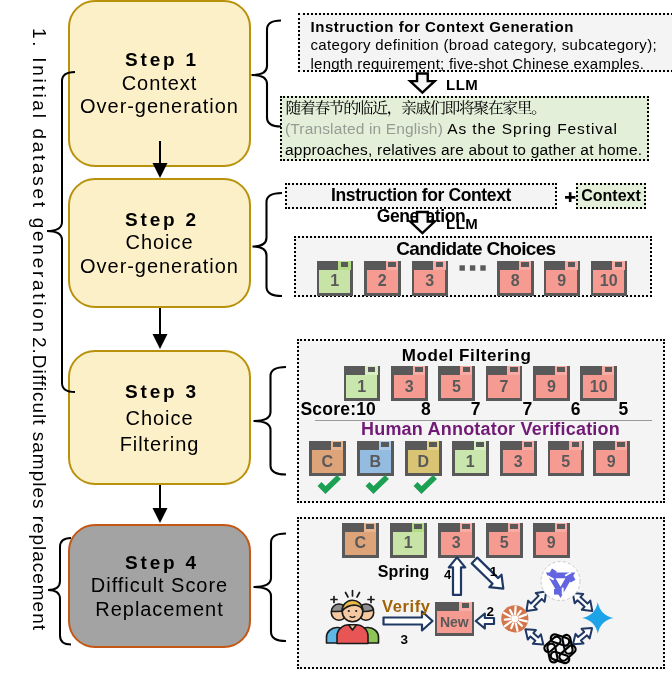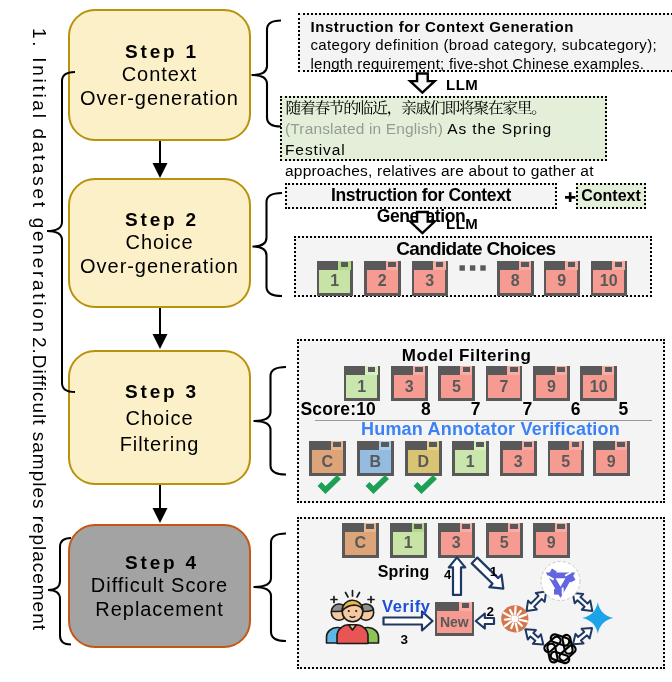--- a/index.html
+++ b/index.html
@@ -12,21 +12,21 @@
 .gp { background:#E4EFDA; }
 .card { position:absolute; z-index:3; }
 .card .cb { position:absolute; left:2.6px; right:2.6px; top:9.4px; bottom:3px; display:flex; align-items:center; justify-content:center;
   font-weight:bold; color:#595959; }
 .card .cn { position:absolute; right:2.5px; top:0; width:12.5px; height:9.4px; }
 .card .ct { position:absolute; right:4.7px; top:1.3px; width:7.5px; height:5.2px; }
 .lab { position:absolute; z-index:6; white-space:nowrap; }
 </style></head><body>
 <div id="cv">
 
-<div class="step" style="top:9px;height:132px">
+<div class="step" style="top:0;height:167px">
       <b>Step 1</b>
       <div>Context</div>
       <div>Over-generation</div>
     </div>
 <div class="step" style="top:178px;height:130px">
       <b>Step 2</b>
       <div>Choice</div>
       <div>Over-generation</div>
     </div>
 <div class="step" style="top:350px;height:135px;line-height:26px">
@@ -36,21 +36,21 @@
     </div>
 <div class="step" style="top:524px;height:124px;border-color:#C25716;background:#a3a3a3">
       <b>Step 4</b>
       <div>Difficult Score</div>
       <div>Replacement</div>
     </div>
 
 <div class="panel" style="left:298px;top:13px;width:387px;height:59px;padding:2.5px 0 0 10.5px;font-size:15px;line-height:18.6px">
 <b style="letter-spacing:0.54px">Instruction for Context Generation</b><br><span style="letter-spacing:0.35px">category definition (broad category, subcategory);</span><br><span style="letter-spacing:0.25px">length requirement; five-shot Chinese examples.</span></div>
 
-<div class="panel gp" style="left:280px;top:96px;width:327px;height:65px;padding:2px 0 0 3px;font-size:15.5px;line-height:20.8px">
+<div class="panel gp" style="left:280px;top:96px;width:369px;height:65px;padding:2px 0 0 3px;font-size:15.5px;line-height:20.8px">
 <svg width="280" height="19" viewBox="0 0 280 19" style="display:block;overflow:visible">
         <path transform="translate(0.5,13.5)" d="M5.8 -12.4 5.6 -12.3C6.1 -11.4 6.7 -10.1 6.7 -9.1C7.6 -8.1 8.6 -10.3 5.8 -12.4ZM6.5 -1.5C5.9 -1.1 5 -0.4 4.3 0L5.2 1.1C5.3 1 5.3 0.9 5.3 0.8C5.7 0.2 6.5 -0.7 6.9 -1.1C7 -1.3 7.2 -1.3 7.3 -1.1C8.4 0.3 9.4 0.9 11.5 0.9C12.6 0.9 13.6 0.9 14.6 0.9C14.6 0.4 14.8 0.1 15.2 0.1V-0.1C14 -0.1 12.9 -0.1 11.7 -0.1C9.8 -0.1 8.6 -0.4 7.6 -1.5C7.5 -1.6 7.5 -1.6 7.4 -1.6V-6.3C7.9 -6.4 8.1 -6.5 8.2 -6.6L6.9 -7.7L6.3 -6.9H5L5.1 -6.5H6.5ZM13.9 -12 13.2 -11.1H10.8C11 -11.6 11.2 -12 11.3 -12.5C11.6 -12.5 11.8 -12.7 11.9 -12.9L10.3 -13.2C10.2 -12.5 10 -11.8 9.8 -11.1H7.6L7.7 -10.6H9.6C9.1 -9.3 8.5 -8 7.7 -7.2L7.9 -7C8.5 -7.4 8.9 -7.9 9.3 -8.4V-0.9H9.5C9.9 -0.9 10.3 -1.2 10.3 -1.3V-4.3H13.1V-2.5C13.1 -2.3 13 -2.2 12.8 -2.2C12.6 -2.2 11.6 -2.3 11.6 -2.3V-2.1C12.1 -2 12.3 -1.9 12.5 -1.7C12.6 -1.6 12.7 -1.3 12.7 -1C13.9 -1.1 14 -1.6 14 -2.4V-8.3C14.3 -8.4 14.6 -8.5 14.7 -8.6L13.4 -9.6L12.9 -9H10.4L9.9 -9.2C10.2 -9.7 10.4 -10.2 10.6 -10.6H14.8C15.1 -10.6 15.2 -10.7 15.2 -10.9C14.8 -11.4 13.9 -12 13.9 -12ZM13.1 -4.7H10.3V-6.4H13.1ZM13.1 -6.9H10.3V-8.5H13.1ZM1.3 -12.9V1.2H1.5C1.9 1.2 2.3 1 2.3 0.9V-11.8H4C3.7 -10.6 3.2 -8.8 2.8 -7.8C3.8 -6.6 4.1 -5.4 4.1 -4.3C4.1 -3.7 4 -3.4 3.7 -3.2C3.6 -3.2 3.5 -3.1 3.4 -3.1C3.2 -3.1 2.6 -3.1 2.3 -3.1V-2.9C2.7 -2.9 2.9 -2.8 3.1 -2.7C3.2 -2.5 3.2 -2.2 3.2 -1.9C4.7 -2 5.2 -2.6 5.2 -4.1C5.1 -5.3 4.6 -6.6 3.2 -7.9C3.8 -8.8 4.7 -10.6 5.2 -11.5C5.5 -11.5 5.7 -11.6 5.9 -11.7L4.7 -12.9L4 -12.3H2.4Z M18.8 -13.2 18.6 -13.1C19.2 -12.6 19.8 -11.8 20 -11.2C21 -10.5 21.8 -12.6 18.8 -13.2ZM28.1 -8.3 27.3 -7.4H21.1C21.4 -7.8 21.7 -8.3 21.9 -8.8H27.9C28.2 -8.8 28.3 -8.8 28.4 -9C27.9 -9.5 27.1 -10.1 27.1 -10.1L26.4 -9.2H22.1C22.3 -9.7 22.5 -10.1 22.7 -10.6H28.6C28.8 -10.6 29 -10.6 29 -10.8C28.5 -11.3 27.7 -11.9 27.7 -11.9L26.9 -11H24.2C24.8 -11.5 25.4 -12.1 25.8 -12.5C26.2 -12.5 26.4 -12.7 26.4 -12.8L24.8 -13.3C24.6 -12.6 24.1 -11.7 23.8 -11H16L16.1 -10.6H21.4C21.2 -10.1 21 -9.7 20.8 -9.2H16.5L16.6 -8.8H20.6C20.4 -8.3 20.2 -7.8 19.9 -7.4H15.3L15.4 -6.9H19.6C18.4 -5.1 16.9 -3.5 15.1 -2.3L15.3 -2C16.7 -2.8 18 -3.8 19.1 -4.9V1.3H19.3C19.7 1.3 20.1 1.1 20.1 1V0.2H26.1V1.2H26.3C26.6 1.2 27.1 1 27.1 0.9V-4.9C27.4 -4.9 27.7 -5 27.8 -5.2L26.5 -6.1L26 -5.5H20.2L19.8 -5.7C20.2 -6.1 20.5 -6.5 20.8 -6.9H29C29.3 -6.9 29.4 -7 29.5 -7.2C28.9 -7.7 28.1 -8.3 28.1 -8.3ZM26.1 -5V-3.8H20.1V-5ZM26.1 -0.2H20.1V-1.6H26.1ZM26.1 -2H20.1V-3.3H26.1Z M34.2 -0.2V-2.2H39.5V-0.2ZM41.2 -10.2 40.5 -9.3H36C36.2 -9.9 36.4 -10.4 36.5 -10.9H43C43.2 -10.9 43.4 -11 43.4 -11.2C42.9 -11.7 42 -12.3 42 -12.3L41.3 -11.4H36.7L36.9 -12.6C37.3 -12.6 37.5 -12.7 37.5 -13L35.8 -13.3C35.7 -12.7 35.6 -12 35.4 -11.4H30.4L30.6 -10.9H35.3C35.2 -10.4 35 -9.9 34.8 -9.3H31.2L31.3 -8.9H34.7C34.4 -8.3 34.2 -7.7 33.9 -7.2H29.6L29.8 -6.7H33.6C32.6 -5.1 31.3 -3.7 29.5 -2.6L29.6 -2.5C31 -3.1 32.2 -3.9 33.2 -4.9V1.2H33.3C33.8 1.2 34.2 0.9 34.2 0.8V0.3H39.5V1.2H39.6C40 1.2 40.5 0.9 40.5 0.8V-4.5L40.7 -4.5C41.5 -3.8 42.3 -3.3 43.3 -2.9C43.4 -3.3 43.8 -3.6 44.2 -3.7L44.3 -3.9C42.5 -4.3 40.5 -5.3 39.5 -6.7H43.6C43.9 -6.7 44 -6.8 44.1 -7C43.5 -7.5 42.6 -8.2 42.6 -8.2L41.9 -7.2H35C35.3 -7.7 35.6 -8.3 35.8 -8.9H42.1C42.3 -8.9 42.5 -9 42.6 -9.1C42 -9.6 41.2 -10.2 41.2 -10.2ZM34.2 -4.6H39.5V-2.6H34.2ZM34.4 -5 33.6 -5.3C34 -5.8 34.4 -6.2 34.7 -6.7H39.1C39.3 -6.3 39.5 -5.9 39.8 -5.5L39.3 -5Z M48.2 -11.2H44L44.1 -10.7H48.2V-8.6H48.4C48.8 -8.6 49.2 -8.7 49.2 -8.9V-10.7H53.1V-8.6H53.3C53.8 -8.6 54.2 -8.8 54.2 -9V-10.7H58.1C58.3 -10.7 58.5 -10.8 58.5 -11C58 -11.5 57.1 -12.2 57.1 -12.2L56.4 -11.2H54.2V-12.8C54.6 -12.8 54.7 -13 54.7 -13.2L53.1 -13.4V-11.2H49.2V-12.8C49.6 -12.8 49.8 -13 49.8 -13.2L48.2 -13.4ZM50.9 0.9V-7.4H55.4C55.3 -4.6 55.3 -2.9 54.9 -2.5C54.9 -2.4 54.7 -2.4 54.5 -2.4C54.2 -2.4 53.1 -2.5 52.5 -2.5V-2.3C53.1 -2.2 53.7 -2 53.9 -1.9C54.1 -1.7 54.2 -1.4 54.2 -1.1C54.8 -1.1 55.3 -1.3 55.7 -1.6C56.2 -2.2 56.4 -4 56.4 -7.3C56.8 -7.3 57 -7.4 57.1 -7.5L55.8 -8.5L55.2 -7.9H45L45.1 -7.4H49.8V1.2H50C50.6 1.2 50.9 1 50.9 0.9Z M66.4 -7.2 66.2 -7.1C67 -6.2 68 -4.9 68.1 -3.8C69.3 -2.9 70.2 -5.5 66.4 -7.2ZM63.1 -12.8 61.4 -13.2C61.3 -12.4 61 -11.2 60.8 -10.4H60.3L59.2 -10.9V0.7H59.4C59.8 0.7 60.2 0.5 60.2 0.4V-0.9H63.5V0.3H63.6C64 0.3 64.5 0 64.5 -0.1V-9.8C64.8 -9.8 65.1 -10 65.2 -10.1L63.9 -11.1L63.3 -10.4H61.3C61.7 -11.1 62.2 -11.9 62.5 -12.5C62.8 -12.5 63 -12.6 63.1 -12.8ZM63.5 -10V-6H60.2V-10ZM60.2 -5.6H63.5V-1.4H60.2ZM69 -12.8 67.3 -13.2C66.8 -10.8 65.8 -8.4 64.8 -6.8L65 -6.7C65.9 -7.5 66.7 -8.7 67.3 -10H71.2C71.1 -4.6 70.8 -1 70.3 -0.4C70.1 -0.2 70 -0.2 69.6 -0.2C69.3 -0.2 68.1 -0.3 67.4 -0.4L67.4 -0.1C68 0 68.7 0.2 69 0.4C69.2 0.6 69.3 0.9 69.3 1.2C70 1.2 70.7 1 71.1 0.4C71.8 -0.5 72.1 -4 72.2 -9.8C72.6 -9.9 72.8 -10 72.9 -10.1L71.7 -11.2L71 -10.4H67.5C67.8 -11.1 68.1 -11.8 68.4 -12.4C68.7 -12.4 68.9 -12.6 69 -12.8Z M77.9 -13 76.4 -13.2V1.2H76.5C76.9 1.2 77.4 0.9 77.4 0.7V-12.6C77.7 -12.6 77.9 -12.8 77.9 -13ZM75.1 -11 73.5 -11.2V-1.1H73.7C74.1 -1.1 74.5 -1.4 74.5 -1.5V-10.6C74.9 -10.6 75 -10.8 75.1 -11ZM81.8 -9.9 81.6 -9.7C82.3 -9.1 83.2 -8 83.3 -7.2C84.4 -6.4 85.3 -8.8 81.8 -9.9ZM82.3 -5.6V-0.6H80V-5.6ZM83.3 -5.6H85.5V-0.6H83.3ZM80 0.8V-0.1H85.5V1H85.7C86 1 86.5 0.8 86.5 0.7V-5.5C86.8 -5.5 87 -5.6 87.1 -5.7L85.9 -6.6L85.4 -6.1H80.1L79 -6.5V1.2H79.2C79.6 1.2 80 0.9 80 0.8ZM86.2 -11.9 85.5 -10.9H81C81.3 -11.4 81.5 -11.9 81.7 -12.5C82.1 -12.5 82.3 -12.6 82.3 -12.8L80.8 -13.3C80.1 -10.8 78.9 -8.4 77.9 -6.8L78.1 -6.7C79.1 -7.6 80 -8.9 80.8 -10.4H87.1C87.4 -10.4 87.5 -10.5 87.6 -10.7C87.1 -11.2 86.2 -11.9 86.2 -11.9Z M88.3 -13 88.1 -12.9C88.8 -12 89.8 -10.6 90 -9.6C91.2 -8.8 91.9 -11.2 88.3 -13ZM100.5 -9.2 99.7 -8.2H94.5V-8.3V-11.3C96.4 -11.5 98.6 -11.8 100 -12.1C100.3 -12 100.6 -12 100.8 -12.1L99.6 -13.2C98.4 -12.7 96.4 -12.1 94.5 -11.7L93.5 -12V-8.3C93.5 -6 93.3 -3.4 91.7 -1.4L91.8 -1.2C91.5 -1.5 91.1 -1.7 90.8 -2.1C90.8 -2.1 90.7 -2.2 90.7 -2.2V-7.3C91.1 -7.3 91.3 -7.4 91.4 -7.6L90.1 -8.7L89.5 -7.9H87.5L87.6 -7.4H89.7V-2C89 -1.5 88 -0.6 87.3 -0.1L88.2 1.1C88.4 1 88.4 0.9 88.3 0.7C88.8 -0 89.7 -1.2 90.1 -1.6C90.2 -1.8 90.4 -1.9 90.6 -1.6C92.1 0.2 93.6 0.8 96.6 0.8C98.3 0.8 99.7 0.8 101.2 0.8C101.3 0.3 101.5 0 102 -0.1V-0.3C100.1 -0.2 98.7 -0.2 96.9 -0.2C94.7 -0.2 93.1 -0.4 91.9 -1.2C94.1 -3 94.4 -5.6 94.5 -7.8H97.7V-0.8H97.9C98.4 -0.8 98.7 -1 98.7 -1.1V-7.8H101.5C101.7 -7.8 101.9 -7.8 101.9 -8C101.4 -8.5 100.5 -9.2 100.5 -9.2Z M104 0.4C103.3 0.2 102.6 -0.1 102.6 -0.9C102.6 -1.4 103 -1.9 103.6 -1.9C104.3 -1.9 104.8 -1.2 104.8 -0.4C104.8 0.8 104.2 2.3 102.6 3.1L102.4 2.7C103.6 2 103.9 1.1 104 0.4Z M121.6 -3 120.1 -3.6C119.4 -2.3 118 -0.6 116.5 0.4L116.7 0.6C118.5 -0.2 120.1 -1.6 121 -2.8C121.4 -2.7 121.5 -2.8 121.6 -3ZM125.6 -3.4 125.5 -3.3C126.7 -2.4 128.4 -0.9 129.1 0.2C130.3 0.9 130.8 -1.7 125.6 -3.4ZM122.3 -13.4 122.1 -13.2C122.6 -12.8 123.1 -11.9 123.2 -11.2C124.3 -10.4 125.3 -12.6 122.3 -13.4ZM128.7 -11.9 128 -11H117.1L117.3 -10.6H129.6C129.9 -10.6 130 -10.7 130 -10.8C129.5 -11.3 128.7 -11.9 128.7 -11.9ZM120 -10.2 119.8 -10C120.4 -9.5 121 -8.5 121.2 -7.8C122.2 -7 123.1 -9.1 120 -10.2ZM128.7 -5.6 127.9 -4.7H124V-6.1C124.3 -6.1 124.4 -6.2 124.5 -6.4L123 -6.6V-4.7H116.9L117.1 -4.2H123V-0.3C123 -0.1 122.9 -0 122.6 -0C122.2 -0 120.5 -0.2 120.5 -0.2V0.1C121.3 0.2 121.7 0.3 121.9 0.5C122.2 0.7 122.3 0.9 122.3 1.3C123.8 1.1 124 0.6 124 -0.3V-4.2H129.7C129.9 -4.2 130.1 -4.3 130.1 -4.4C129.6 -4.9 128.7 -5.6 128.7 -5.6ZM129.5 -8.3 128.7 -7.4H125C125.8 -8 126.5 -8.8 127 -9.4C127.4 -9.4 127.6 -9.5 127.6 -9.7L126 -10.2C125.7 -9.4 125.1 -8.2 124.6 -7.4H116.3L116.4 -6.9H130.4C130.6 -6.9 130.8 -7 130.8 -7.2C130.3 -7.6 129.5 -8.3 129.5 -8.3Z M135.7 -5V-0.6C135.7 -0.4 135.7 -0.3 135.5 -0.3C135.2 -0.3 134.3 -0.4 134.3 -0.4V-0.1C134.8 -0.1 135 0 135.2 0.2C135.3 0.3 135.4 0.6 135.4 0.9C136.5 0.7 136.7 0.3 136.7 -0.5V-4.5C137 -4.6 137.1 -4.7 137.2 -4.9ZM134.1 -3.9C133.8 -2.5 133.2 -1.2 132.6 -0.3L132.8 -0.1C133.7 -0.8 134.4 -1.9 134.9 -3.2C135.2 -3.2 135.4 -3.3 135.5 -3.5ZM137.5 -3.8 137.3 -3.7C137.7 -3.1 138.2 -2 138.3 -1.2C139.2 -0.4 140.1 -2.3 137.5 -3.8ZM141 -12.7 140.8 -12.6C141.4 -12.2 142.1 -11.5 142.3 -11C143.2 -10.4 143.8 -12.2 141 -12.7ZM132.1 -10.4V-7.4C132.1 -4.7 132 -1.6 130.7 1L130.9 1.2C133 -1.3 133.1 -4.9 133.1 -7.4V-10H139.3C139.5 -7.1 139.9 -4.6 140.9 -2.5C140 -1.2 138.9 -0 137.5 0.9L137.7 1.1C139.2 0.3 140.3 -0.7 141.2 -1.8C141.8 -0.9 142.4 -0.1 143.2 0.5C143.9 1.1 144.8 1.5 145.2 1C145.3 0.9 145.3 0.6 144.8 0.1L145.1 -2.3L144.9 -2.4C144.7 -1.7 144.4 -0.9 144.2 -0.6C144.1 -0.3 144 -0.3 143.7 -0.5C143 -1 142.4 -1.8 141.9 -2.7C142.9 -4.2 143.5 -5.9 143.9 -7.5C144.3 -7.5 144.4 -7.6 144.5 -7.8L142.9 -8.2C142.7 -6.7 142.2 -5.1 141.5 -3.6C140.7 -5.4 140.4 -7.6 140.3 -10H144.6C144.9 -10 145 -10 145.1 -10.2C144.6 -10.7 143.8 -11.3 143.8 -11.3L143.1 -10.4H140.3C140.3 -11.2 140.3 -11.9 140.3 -12.6C140.7 -12.6 140.8 -12.8 140.8 -13L139.2 -13.2C139.2 -12.2 139.2 -11.3 139.3 -10.4H133.3L132.1 -11ZM133.3 -5.7 133.4 -5.2H139.3C139.5 -5.2 139.7 -5.3 139.7 -5.5C139.3 -5.9 138.7 -6.4 138.7 -6.4L138.2 -5.7H136.6V-7.4H138.7C138.9 -7.4 139.1 -7.5 139.1 -7.6C138.7 -8 138.2 -8.5 138.2 -8.5L137.7 -7.9H136.6V-9C136.9 -9.1 137.1 -9.2 137.1 -9.4L135.7 -9.6V-5.7Z M151.1 -13 150.9 -12.8C151.5 -12.2 152.2 -11 152.4 -10.2C153.4 -9.4 154.2 -11.5 151.1 -13ZM152 -10.3 150.4 -10.5V1.2H150.6C151 1.2 151.4 1 151.4 0.9V-9.9C151.8 -10 151.9 -10.1 152 -10.3ZM148.7 -8.8 148 -9C148.5 -10.1 149 -11.2 149.4 -12.4C149.8 -12.4 149.9 -12.5 150 -12.7L148.3 -13.2C147.6 -10.2 146.3 -7.2 145.1 -5.2L145.3 -5C146 -5.7 146.6 -6.6 147.1 -7.5V1.2H147.3C147.8 1.2 148.2 0.9 148.2 0.8V-8.5C148.5 -8.5 148.6 -8.6 148.7 -8.8ZM157.8 -11.6H153.7L153.9 -11.1H157.9V-0.4C157.9 -0.2 157.9 -0.1 157.5 -0.1C157.2 -0.1 155.3 -0.2 155.3 -0.2V0C156.1 0.2 156.6 0.3 156.8 0.5C157.1 0.6 157.2 0.9 157.2 1.2C158.8 1.1 158.9 0.5 158.9 -0.3V-10.9C159.3 -11 159.5 -11.1 159.6 -11.2L158.3 -12.2Z M169.2 0.9V-11.6H172.4V-3.2C172.4 -3 172.3 -2.9 172 -2.9C171.7 -2.9 170.1 -3 170.1 -3V-2.7C170.8 -2.7 171.2 -2.5 171.4 -2.3C171.6 -2.2 171.7 -1.9 171.7 -1.6C173.2 -1.7 173.4 -2.2 173.4 -3.1V-11.5C173.7 -11.5 173.9 -11.6 174 -11.8L172.7 -12.7L172.2 -12.1H169.3L168.2 -12.6V1.3H168.4C168.8 1.3 169.2 1 169.2 0.9ZM164 -4.9 163.8 -4.7C164.3 -4.1 164.8 -3.4 165.3 -2.5C164 -2 162.8 -1.5 161.8 -1.1V-6H165.6V-5H165.7C166.1 -5 166.5 -5.2 166.6 -5.3V-11.5C166.9 -11.5 167.1 -11.6 167.2 -11.8L166 -12.8L165.4 -12.1H162L160.8 -12.7V-1.4C160.8 -1 160.8 -0.9 160.4 -0.7L161.1 0.6C161.2 0.5 161.4 0.3 161.5 0.1C163 -0.8 164.5 -1.6 165.4 -2.2C165.8 -1.5 166 -0.8 166 -0.2C167.2 0.9 168.1 -2.1 164 -4.9ZM161.8 -11.2V-11.6H165.6V-9.3H161.8ZM161.8 -6.4V-8.8H165.6V-6.4Z M174.5 -10.7 174.3 -10.6C175 -9.8 175.7 -8.6 175.8 -7.6C176.8 -6.7 177.8 -9.1 174.5 -10.7ZM180.7 -4.1 180.5 -4C181.2 -3.3 182.1 -2.2 182.2 -1.4C183.3 -0.6 184.1 -2.9 180.7 -4.1ZM174 -3.3 175 -2.1C175.1 -2.2 175.2 -2.4 175.2 -2.6C176 -3.5 176.7 -4.5 177.3 -5.3V1.2H177.5C177.9 1.2 178.3 0.9 178.3 0.8V-12.6C178.7 -12.6 178.8 -12.8 178.9 -13L177.3 -13.2V-5.9C176.1 -4.8 174.9 -3.8 174 -3.3ZM183.9 -12.8 182.2 -13.3C181.6 -11.6 180.2 -9.6 178.8 -8.5L178.9 -8.3C179.6 -8.7 180.3 -9.2 181 -9.8C181.5 -9.4 182 -8.7 182.1 -8.2C183.1 -7.6 183.7 -9.4 181.3 -10.1C181.6 -10.4 181.9 -10.7 182.1 -11H186.2C184.6 -8.4 182.1 -6.7 178.7 -5.4L178.8 -5.2C183 -6.3 185.7 -8.2 187.5 -10.9C187.9 -10.9 188.1 -10.9 188.3 -11.1L187.1 -12.1L186.4 -11.5H182.5C182.8 -11.9 183.1 -12.3 183.3 -12.6C183.7 -12.6 183.8 -12.7 183.9 -12.8ZM187.4 -5.9 186.7 -5H186.1V-6.8C186.5 -6.9 186.6 -7 186.7 -7.2L185.1 -7.4V-5H179L179.1 -4.5H185.1V-0.4C185.1 -0.1 185 0 184.6 0C184.3 0 182.2 -0.2 182.2 -0.2V0.1C183.1 0.2 183.6 0.3 183.8 0.5C184.1 0.7 184.2 0.9 184.3 1.2C185.9 1.1 186.1 0.6 186.1 -0.3V-4.5H188.2C188.4 -4.5 188.6 -4.6 188.6 -4.8C188.2 -5.2 187.4 -5.9 187.4 -5.9Z M194.9 -1.8 193.6 -2.6C192.6 -1.5 190.5 -0 188.6 0.8L188.8 1C190.9 0.4 193.1 -0.7 194.3 -1.7C194.6 -1.6 194.8 -1.7 194.9 -1.8ZM201.8 -3.7 200.5 -4.6C199.9 -4.1 198.8 -3.2 197.9 -2.6C197.2 -3.2 196.7 -4 196.3 -4.9C197.9 -5 199.4 -5.2 200.6 -5.4C201 -5.2 201.3 -5.2 201.4 -5.3L200.3 -6.4C197.7 -5.8 192.9 -5.1 189 -4.9L189 -4.6C190.4 -4.6 191.8 -4.6 193.2 -4.7L195.3 -4.8V1.2H195.4C196 1.2 196.3 1 196.3 0.9V-4C197.4 -1.5 199.3 0.1 202.1 1C202.3 0.6 202.6 0.2 203 0.2L203.1 -0C201.1 -0.4 199.4 -1.2 198.1 -2.3C199.2 -2.7 200.4 -3.2 201.2 -3.6C201.5 -3.5 201.7 -3.6 201.8 -3.7ZM194.4 -3.9 193.2 -4.7C192.2 -3.9 190.3 -2.8 188.7 -2.2L188.8 -2C190.6 -2.4 192.7 -3.1 193.8 -3.8C194.1 -3.7 194.2 -3.7 194.4 -3.9ZM195.8 -13.1 195.1 -12.3H188.8L188.9 -11.8H190.2V-6.9L188.5 -6.7L189.1 -5.5C189.3 -5.6 189.4 -5.7 189.5 -5.9C191.4 -6.3 192.9 -6.6 194.3 -6.9V-5.8H194.4C194.9 -5.8 195.2 -6 195.3 -6V-7.1L196.9 -7.5L196.8 -7.7L195.3 -7.5V-11.8H196.7C196.9 -11.8 197 -11.9 197.1 -12.1C196.6 -12.5 195.8 -13.1 195.8 -13.1ZM191.2 -7V-8.5H194.3V-7.4ZM191.2 -11.8H194.3V-10.5H191.2ZM191.2 -8.9V-10.1H194.3V-8.9ZM196.8 -10.1 196.7 -9.9C197.6 -9.5 198.4 -9 199.1 -8.6C198.2 -7.7 197.2 -6.9 195.9 -6.4L196 -6.1C197.6 -6.6 198.8 -7.3 199.7 -8.1C200.6 -7.4 201.4 -6.8 201.7 -6.3C202.6 -5.8 203.2 -7.2 200.3 -8.8C200.9 -9.4 201.4 -10.2 201.7 -10.9C202.1 -11 202.2 -11 202.3 -11.1L201.2 -12.2L200.5 -11.5H196L196.1 -11H200.5C200.3 -10.4 200 -9.7 199.5 -9.2C198.8 -9.5 197.9 -9.8 196.8 -10.1Z M215.7 -11.2 215 -10.2H209C209.4 -11 209.7 -11.8 209.9 -12.5C210.4 -12.5 210.5 -12.6 210.6 -12.8L208.9 -13.3C208.6 -12.3 208.3 -11.2 207.8 -10.2H203.3L203.5 -9.7H207.6C206.5 -7.5 204.9 -5.2 202.9 -3.7L203 -3.5C204.1 -4.1 205 -4.8 205.8 -5.6V1.2H206C206.4 1.2 206.8 1 206.8 0.9V-6.3C207.1 -6.3 207.2 -6.4 207.3 -6.5L206.8 -6.7C207.6 -7.7 208.2 -8.7 208.8 -9.7H216.7C217 -9.7 217.1 -9.8 217.2 -10C216.6 -10.5 215.7 -11.2 215.7 -11.2ZM215 -6.3 214.3 -5.4H212.5V-8.4C212.9 -8.5 213 -8.6 213 -8.8L211.5 -9V-5.4H208.1L208.3 -4.9H211.5V-0.1H207.3L207.4 0.4H217C217.2 0.4 217.4 0.3 217.4 0.1C216.9 -0.4 216 -1 216 -1L215.3 -0.1H212.5V-4.9H215.9C216.2 -4.9 216.3 -5 216.3 -5.2C215.8 -5.6 215 -6.3 215 -6.3Z M223.5 -13.3 223.4 -13.2C223.9 -12.8 224.5 -12 224.6 -11.4C225.7 -10.7 226.5 -12.9 223.5 -13.3ZM219.4 -11.9 219.1 -11.9C219.2 -10.9 218.6 -10 218 -9.7C217.6 -9.5 217.4 -9.2 217.6 -8.9C217.7 -8.5 218.3 -8.5 218.7 -8.8C219.1 -9.1 219.5 -9.7 219.5 -10.7H230C229.9 -10.2 229.7 -9.6 229.6 -9.1L229.8 -9C230.2 -9.4 230.9 -10.1 231.2 -10.5C231.5 -10.6 231.7 -10.6 231.8 -10.7L230.6 -11.8L229.9 -11.2H219.5C219.5 -11.4 219.4 -11.6 219.4 -11.9ZM228.5 -9.8 227.8 -8.9H219.7L219.8 -8.4H223.5C222.1 -7.2 220.2 -6.1 218.2 -5.3L218.4 -5C220 -5.5 221.7 -6.2 223.1 -7C223.3 -6.8 223.4 -6.5 223.6 -6.3C222.3 -4.9 220 -3.4 218 -2.6L218.1 -2.3C220.3 -3 222.6 -4.1 224.2 -5.3C224.3 -5 224.4 -4.7 224.6 -4.4C223.1 -2.4 220.3 -0.7 217.7 0.3L217.8 0.5C220.4 -0.2 223.1 -1.5 224.9 -3C225.1 -1.7 224.9 -0.6 224.4 -0.1C224.3 0 224.2 0 224 0C223.6 0 222.5 -0 221.8 -0.1L221.9 0.2C222.4 0.3 223 0.4 223.2 0.6C223.4 0.7 223.5 0.9 223.5 1.2C224.4 1.3 225 1.1 225.3 0.7C226.1 -0.2 226.3 -2.5 225.3 -4.6L226.2 -4.9C227.1 -2.5 228.8 -0.8 231 0.2C231.1 -0.3 231.5 -0.6 231.9 -0.6L231.9 -0.8C229.6 -1.5 227.6 -3 226.6 -5.1C227.9 -5.6 229.2 -6.2 230.1 -6.7C230.4 -6.6 230.5 -6.7 230.7 -6.8L229.4 -7.7C228.4 -6.9 226.7 -5.7 225.2 -4.9C224.8 -5.7 224.2 -6.5 223.3 -7.2C224 -7.6 224.5 -8 225 -8.4H229.4C229.6 -8.4 229.8 -8.5 229.8 -8.7C229.3 -9.2 228.5 -9.8 228.5 -9.8Z M233.8 -12.2V-4.6H234C234.4 -4.6 234.9 -4.8 234.9 -4.9V-5.6H238.5V-3.1H233.3L233.4 -2.7H238.5V0.2H231.9L232 0.6H245.9C246.2 0.6 246.3 0.6 246.4 0.4C245.8 -0.1 244.9 -0.8 244.9 -0.8L244 0.2H239.6V-2.7H244.7C244.9 -2.7 245.1 -2.7 245.2 -2.9C244.6 -3.4 243.7 -4.1 243.7 -4.1L242.9 -3.1H239.6V-5.6H243.3V-4.8H243.5C243.9 -4.8 244.4 -5 244.4 -5.1V-11.5C244.7 -11.6 245 -11.7 245.1 -11.8L243.8 -12.8L243.2 -12.2H235L233.8 -12.7ZM243.3 -11.7V-9.1H239.6V-11.7ZM243.3 -8.7V-6.1H239.6V-8.7ZM234.9 -8.7H238.5V-6.1H234.9ZM234.9 -9.1V-11.7H238.5V-9.1Z M248.5 1.3C249.8 1.3 250.8 0.3 250.8 -0.9C250.8 -2.1 249.8 -3.1 248.5 -3.1C247.3 -3.1 246.3 -2.1 246.3 -0.9C246.3 0.3 247.3 1.3 248.5 1.3ZM248.5 0.8C247.6 0.8 246.9 0 246.9 -0.9C246.9 -1.9 247.6 -2.6 248.5 -2.6C249.5 -2.6 250.2 -1.9 250.2 -0.9C250.2 0 249.5 0.8 248.5 0.8Z" fill="#000"></path>
       </svg>
 <span style="color:#949C94;letter-spacing:0.15px">(Translated in English)</span> <span style="letter-spacing:0.9px">As the Spring Festival</span><br><span style="letter-spacing:0.2px">approaches, relatives are about to gather at home.</span></div>
 
 <div class="panel" style="left:285px;top:183px;width:272px;height:26px;text-align:center;font-size:17.5px;font-weight:bold;line-height:21px;letter-spacing:-0.38px">Instruction for Context Generation</div>
 <div class="panel gp" style="left:576px;top:183px;width:70px;height:26px;text-align:center;font-size:16px;font-weight:bold;line-height:22.5px">Context</div>
 
 <div class="panel" style="left:294px;top:236px;width:358px;height:61px"></div>
 <div class="panel" style="left:297px;top:339px;width:368px;height:164px"></div>
@@ -60,25 +60,25 @@
 <div class="lab" style="left:446px;top:76.3px;font-size:15px;font-weight:bold;letter-spacing:0.5px;color:#000;line-height:17.2px;">LLM</div>
 <div class="lab" style="left:446px;top:214.7px;font-size:15px;font-weight:bold;letter-spacing:0.5px;color:#000;line-height:17.2px;">LLM</div>
 <div class="lab" style="left:401.7px;top:345.8px;font-size:17px;font-weight:bold;letter-spacing:0.6px;color:#000;line-height:19.5px;">Model Filtering</div>
 <div class="lab" style="left:396.3px;top:237.7px;font-size:19px;font-weight:bold;letter-spacing:-0.7px;color:#000;line-height:21.8px;">Candidate Choices</div>
 <div class="lab" style="left:300.5px;top:398.9px;font-size:17.5px;font-weight:bold;letter-spacing:0.2px;color:#000;line-height:20.1px;">Score:10</div>
 <div class="lab" style="left:421.0px;top:399.2px;font-size:17.5px;font-weight:bold;letter-spacing:0px;color:#000;line-height:20.1px;">8</div>
 <div class="lab" style="left:470.8px;top:399.2px;font-size:17.5px;font-weight:bold;letter-spacing:0px;color:#000;line-height:20.1px;">7</div>
 <div class="lab" style="left:522.6px;top:399.2px;font-size:17.5px;font-weight:bold;letter-spacing:0px;color:#000;line-height:20.1px;">7</div>
 <div class="lab" style="left:570.8000000000001px;top:399.2px;font-size:17.5px;font-weight:bold;letter-spacing:0px;color:#000;line-height:20.1px;">6</div>
 <div class="lab" style="left:618.6px;top:399.2px;font-size:17.5px;font-weight:bold;letter-spacing:0px;color:#000;line-height:20.1px;">5</div>
-<div class="lab" style="left:361px;top:419.4px;font-size:18px;font-weight:bold;letter-spacing:0.2px;color:#3b82f6;line-height:20.7px;">Human Annotator Verification</div>
+<div class="lab" style="left:361px;top:419.4px;font-size:18px;font-weight:bold;letter-spacing:0.2px;color:#701a75;line-height:20.7px;">Human Annotator Verification</div>
 <div class="lab" style="left:377.8px;top:562.9px;font-size:16px;font-weight:bold;letter-spacing:0.15px;color:#000;line-height:18.4px;">Spring</div>
 <div class="lab" style="left:444px;top:568.3px;font-size:13px;font-weight:bold;letter-spacing:0px;color:#000;line-height:14.9px;">4</div>
 <div class="lab" style="left:489.8px;top:563.8px;font-size:13.5px;font-weight:bold;letter-spacing:0px;color:#000;line-height:15.5px;">1</div>
-<div class="lab" style="left:382px;top:597.3px;font-size:16.5px;font-weight:bold;letter-spacing:0.6px;color:#1d4ed8;line-height:19.0px;">Verify</div>
+<div class="lab" style="left:382px;top:597.3px;font-size:16.5px;font-weight:bold;letter-spacing:0.6px;color:#a16207;line-height:19.0px;">Verify</div>
 <div class="lab" style="left:400.5px;top:631.8px;font-size:13.5px;font-weight:bold;letter-spacing:0px;color:#000;line-height:15.5px;">3</div>
 <div class="lab" style="left:486.5px;top:603.6px;font-size:13.5px;font-weight:bold;letter-spacing:0px;color:#000;line-height:15.5px;">2</div>
 
 <div class="card" style="left:316.5px;top:260.5px;width:36.5px;height:35px;background:#595959">
       <div class="cb" style="background:#C7E3A5;font-size:16px">1</div>
       <div class="cn" style="background:#B2DA87"></div>
       <div class="ct" style="background:#595959"></div>
     </div>
 <div class="card" style="left:364px;top:260.5px;width:36.5px;height:35px;background:#595959">
       <div class="cb" style="background:#F59B91;font-size:16px">2</div>

